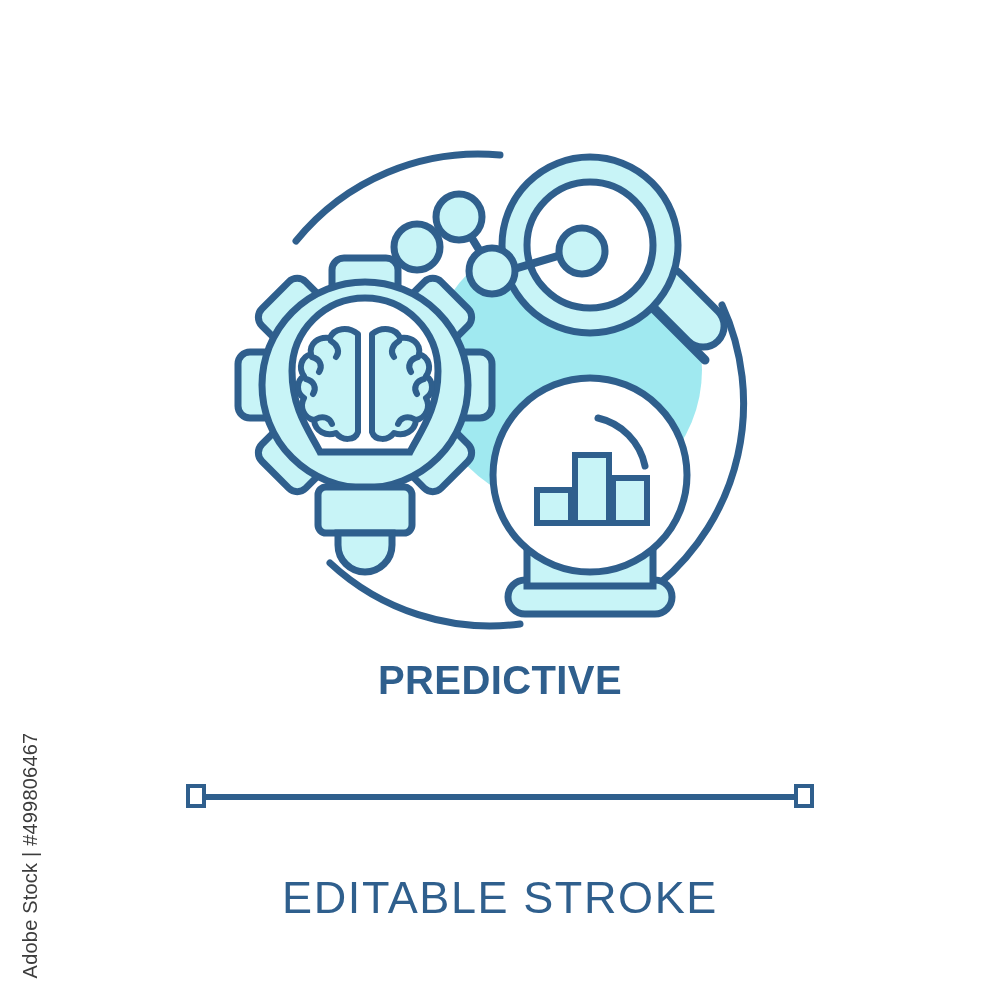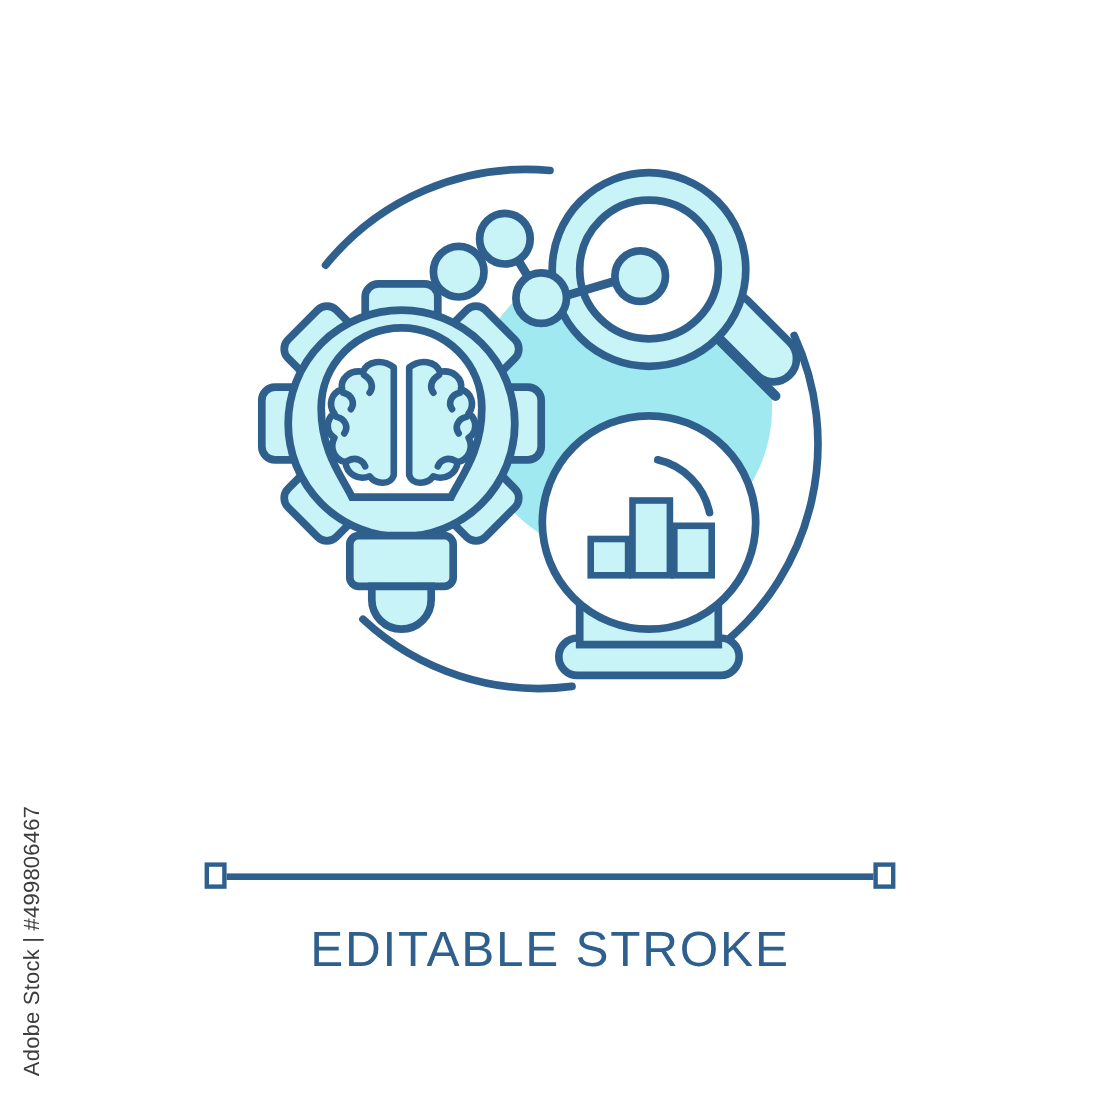--- a/index.html
+++ b/index.html
@@ -74,21 +74,21 @@
     background: #ffffff;
     box-sizing: border-box;
   }
   #handle-left  { left: 0; }
   #handle-right { right: 0; }
 
   
   #subtitle {
     position: absolute;
     left: 0;
-    top: 837px;
+    top: 872px;
     width: 1000px;
     text-align: center;
     font-size: 45px;
     color: #2f5f8d;
     letter-spacing: 1.6px;
     white-space: nowrap;
   }
 
   
   #watermark {
@@ -224,20 +224,21 @@
 
       <g fill="#c8f4f7" stroke="#2f5f8d" stroke-width="6">
         <rect x="537" y="490" width="34" height="33"></rect>
         <rect x="575" y="455" width="34" height="68"></rect>
         <rect x="613" y="478" width="34" height="45"></rect>
       </g>
     </g>
   </svg>
 
   <div id="title-block">
+    <span class="title-line">PREDICTIVE</span>
   </div>
 
   <div id="divider">
     <div id="divider-line"></div>
     <div class="handle" id="handle-left"></div>
     <div class="handle" id="handle-right"></div>
   </div>
 
   <div id="subtitle">EDITABLE STROKE</div>
 

